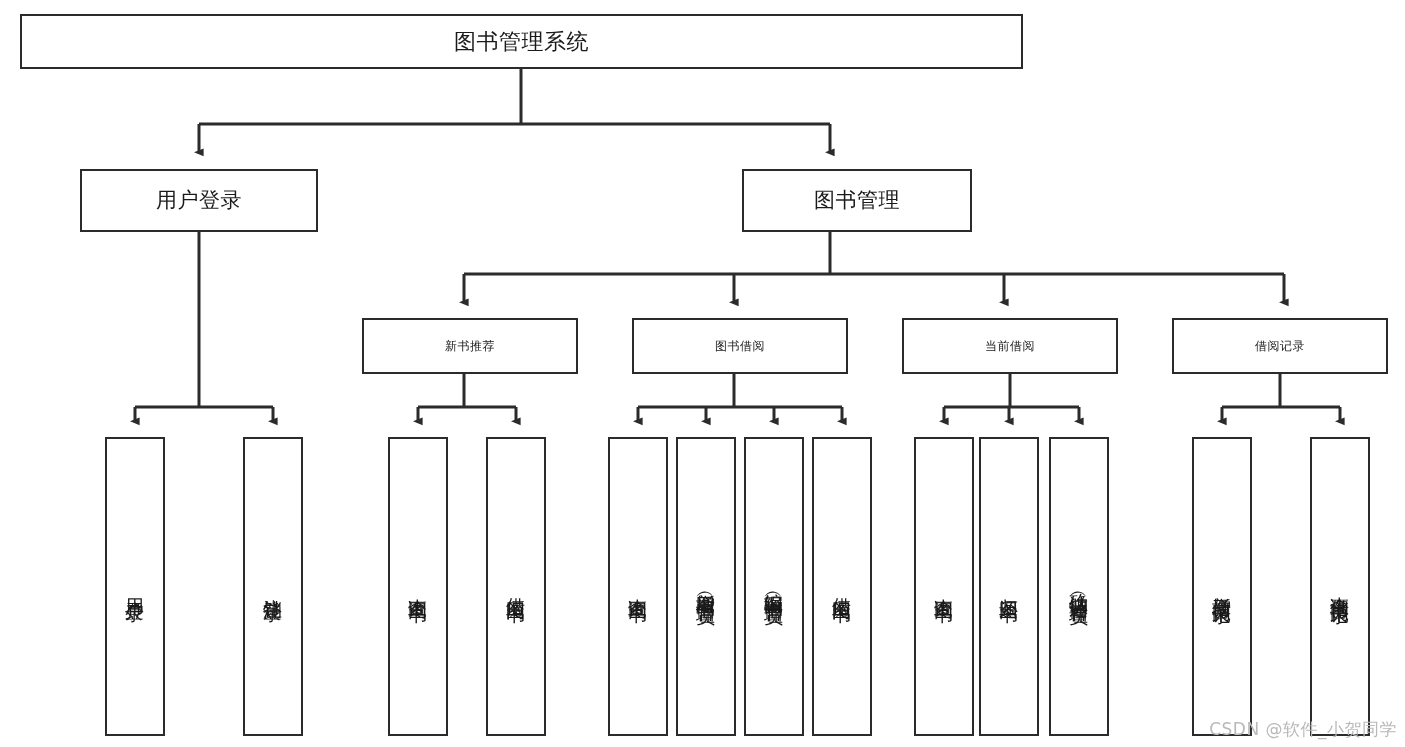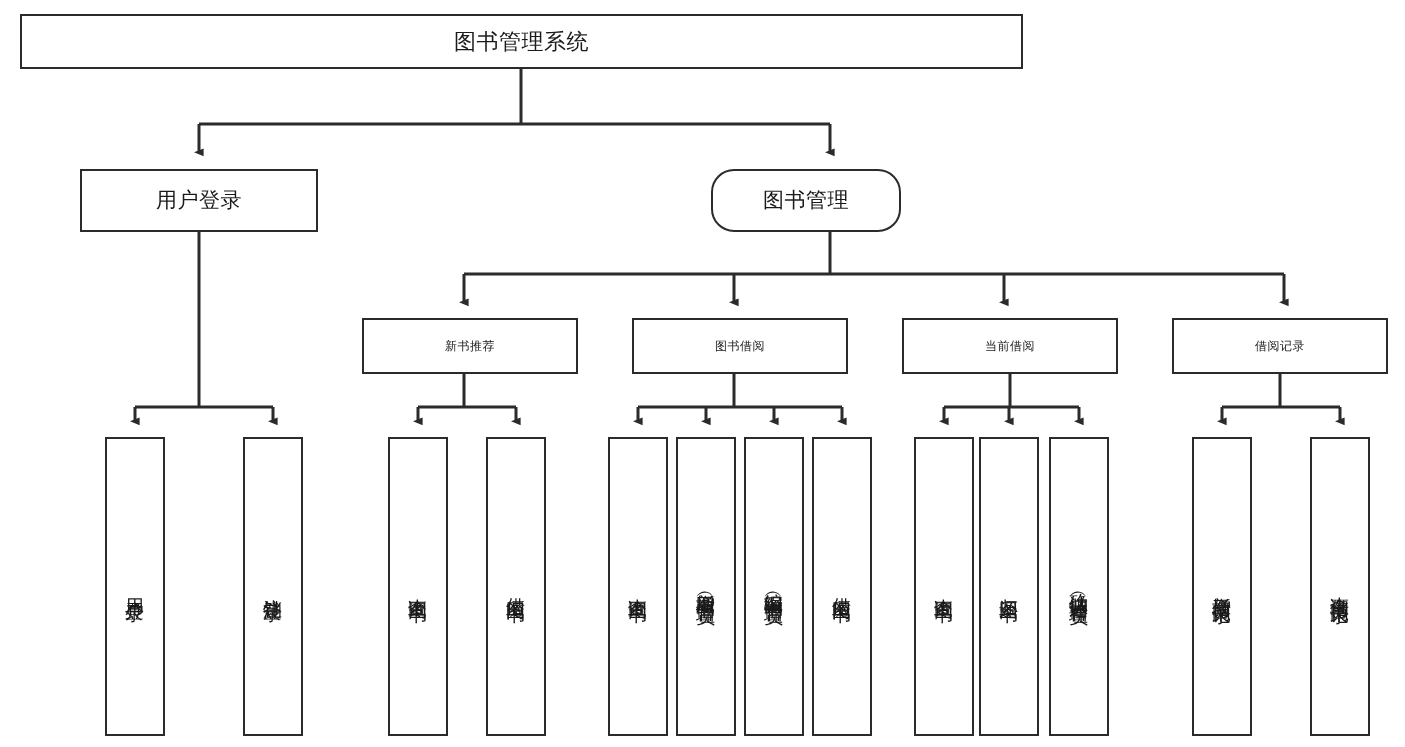--- a/index.html
+++ b/index.html
@@ -121,21 +121,21 @@
     </g>
   </svg>
 
   <div class="node-box level-0" style="left:20px; top:14px; width:1003px; height:55px;">
     <span class="node-label">图书管理系统</span>
   </div>
 
   <div class="node-box level-1" style="left:80px; top:169px; width:238px; height:63px;">
     <span class="node-label">用户登录</span>
   </div>
-  <div class="node-box level-1" style="left:711px; top:169px; width:190px; height:63px;border-radius:23px;">
+  <div class="node-box level-1" style="left:742px; top:169px; width:230px; height:63px;">
     <span class="node-label">图书管理</span>
   </div>
 
   <div class="node-box level-2" style="left:362px; top:318px; width:216px; height:56px;">
     <span class="node-label">新书推荐</span>
   </div>
   <div class="node-box level-2" style="left:902px; top:318px; width:216px; height:56px;">
     <span class="node-label">当前借阅</span>
   </div>
   <div class="node-box level-2" style="left:632px; top:318px; width:216px; height:56px;">
@@ -182,14 +182,15 @@
     <span class="node-label">确认归还（管理员）</span>
   </div>
 
   <div class="node-box leaf" style="left:1192px; top:437px; width:60px; height:299px;">
     <span class="node-label">新增借阅记录</span>
   </div>
   <div class="node-box leaf" style="left:1310px; top:437px; width:60px; height:299px;">
     <span class="node-label">查询借阅记录</span>
   </div>
 
+  <div class="watermark">CSDN @软件_小贺同学</div>
 
 </div>
 
 </body></html>

